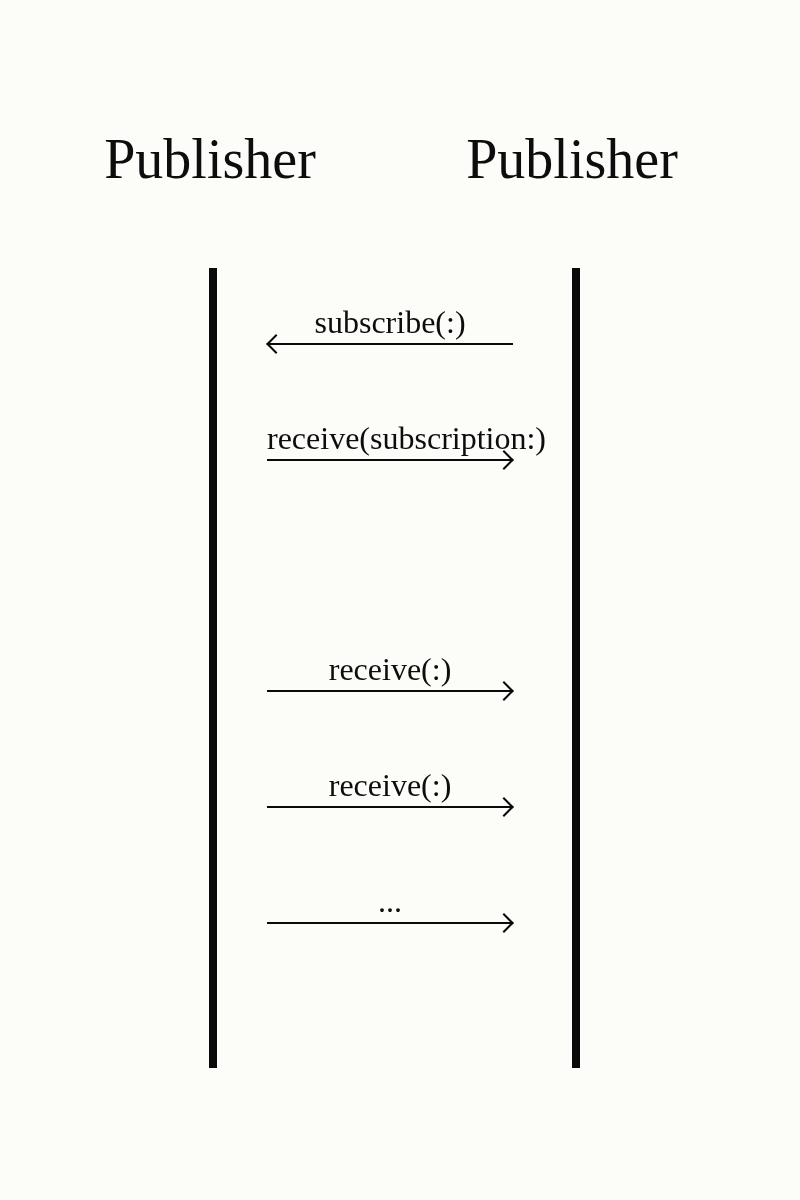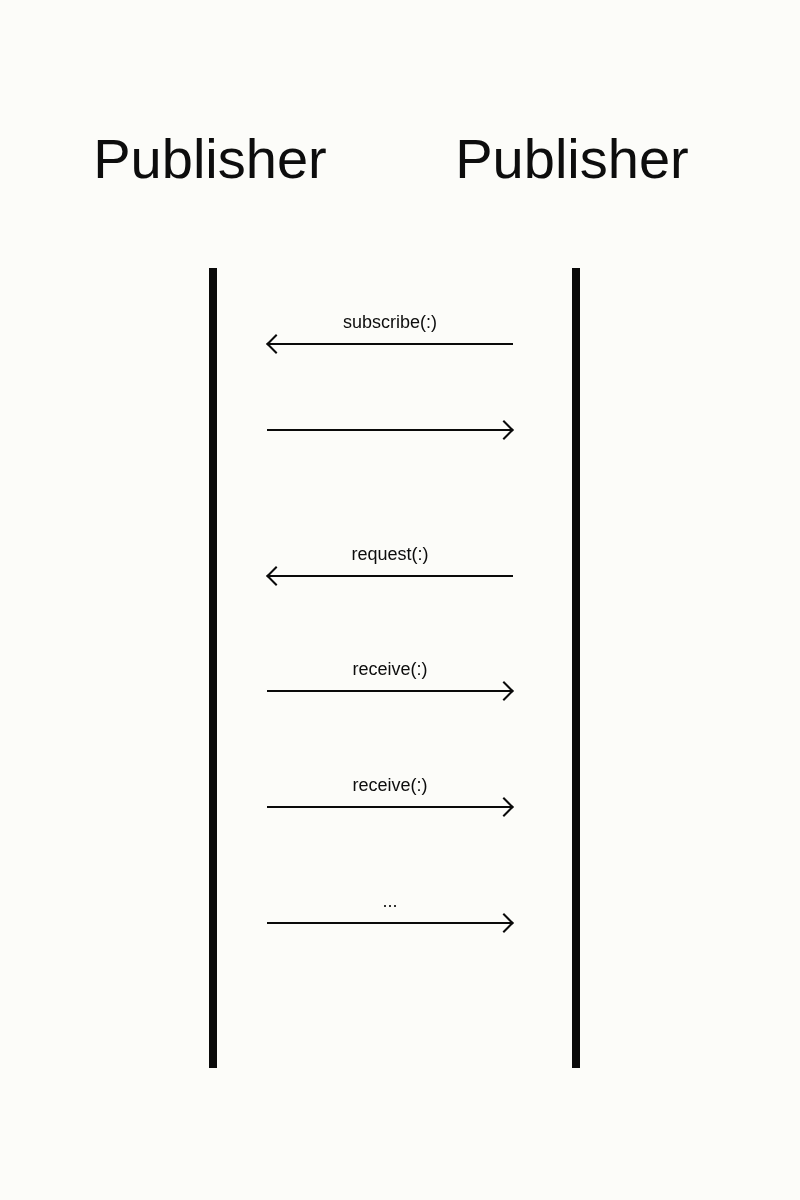--- a/index.html
+++ b/index.html
@@ -4,21 +4,21 @@
 <style>
   html, body {
     margin: 0;
     padding: 0;
   }
   .canvas {
     position: relative;
     width: 800px;
     height: 1200px;
     background: #fcfcf9;
-    font-family: Liberation Sans, sans-serif;
+    font-family: Liberation Serif, serif;
     color: #0d0d0d;
     overflow: hidden;
   }
   .actor {
     position: absolute;
     top: 131px;
     transform: translateX(-50%);
     font-size: 56px;
     line-height: 1;
     letter-spacing: 0px;
@@ -37,21 +37,21 @@
   }
   .lifeline.left  { left: 209px; }
   .lifeline.right { left: 572px; }
 
   .message {
     position: absolute;
     left: 267px;
     width: 246px;
   }
   .msg-label {
-    font-size: 18px;
+    font-size: 32px;
     line-height: 30px;
     text-align: center;
     white-space: nowrap;
     color: #0d0d0d;
   }
   .arrow {
     position: relative;
     height: 16px;
   }
   .arrow .shaft {
@@ -98,33 +98,27 @@
 
   <div class="message" style="top:307px">
     <div class="msg-label">subscribe(:)</div>
     <div class="arrow" data-dir="left">
       <span class="shaft"></span>
       <span class="head"></span>
     </div>
   </div>
 
   <div class="message" style="top:423px">
+    <div class="msg-label">receive(subscription:)</div>
     <div class="arrow" data-dir="right">
       <span class="shaft"></span>
       <span class="head"></span>
     </div>
   </div>
 
-  <div class="message" style="top:539px">
-    <div class="msg-label">request(:)</div>
-    <div class="arrow" data-dir="left">
-      <span class="shaft"></span>
-      <span class="head"></span>
-    </div>
-  </div>
 
   <div class="message" style="top:654px">
     <div class="msg-label">receive(:)</div>
     <div class="arrow" data-dir="right">
       <span class="shaft"></span>
       <span class="head"></span>
     </div>
   </div>
 
   <div class="message" style="top:770px">

